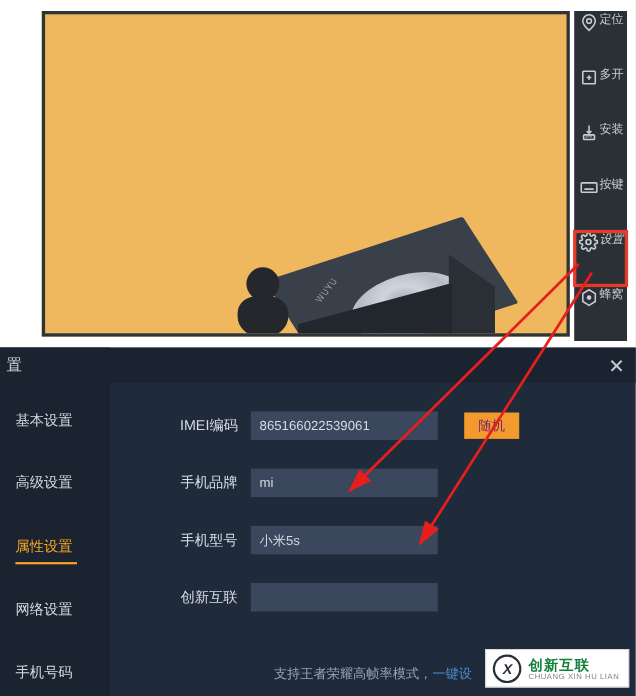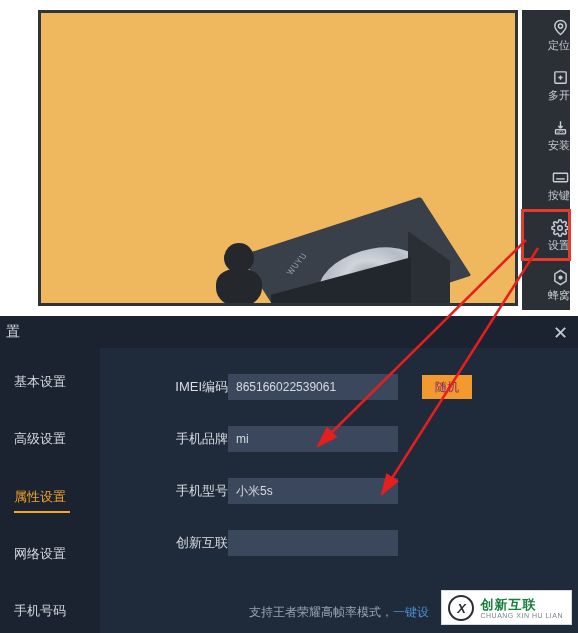--- a/index.html
+++ b/index.html
@@ -95,31 +95,32 @@
     
     .right-toolbar {
       position: absolute;
       top: 10px; right: 8px;
       width: 48px;
       background: #2b3036;
       display: flex; flex-direction: column;
     }
     .rt-item {
       height: 50px;
-      display:flex; flex-direction:column; align-items:flex-end; justify-content:center;
+      display:flex; align-items:flex-start; justify-content:center;
       gap:0;
       color:#c7cdd4; font-size:11px;
       cursor:pointer;
       position:relative;
     }
     .rt-icon { width:20px; height:20px; display:flex; align-items:center; justify-content:center; color:#c7cdd4;}
     .rt-label { font-size:11px; }
     .rt-highlight {
       outline: 3px solid #e63a2a;
       outline-offset: -2px;
+      font-style: italic;
     }
     
     .settings-panel {
       position: absolute;
       top: 316px; left: 0; right: 0; bottom: 0;
       background: #1f2a3a;
       display:flex;
     }
     .panel-header {
       position:absolute;
@@ -161,21 +162,21 @@
       padding:58px 20px 0 52px;
       position:relative;
     }
     .form-row {
       display:flex; align-items:center;
       margin-bottom:26px;
     }
     .form-label {
       width:76px;
       color:#d8dde3; font-size:13px;
-      text-align:right;
+      text-align:center;
     }
     .form-input {
       width:170px; height:26px;
       background:#3a475c;
       border:none;
       color:#d5dbe2;
       font-size:12px;
       padding:0 8px;
       outline:none;
     }

